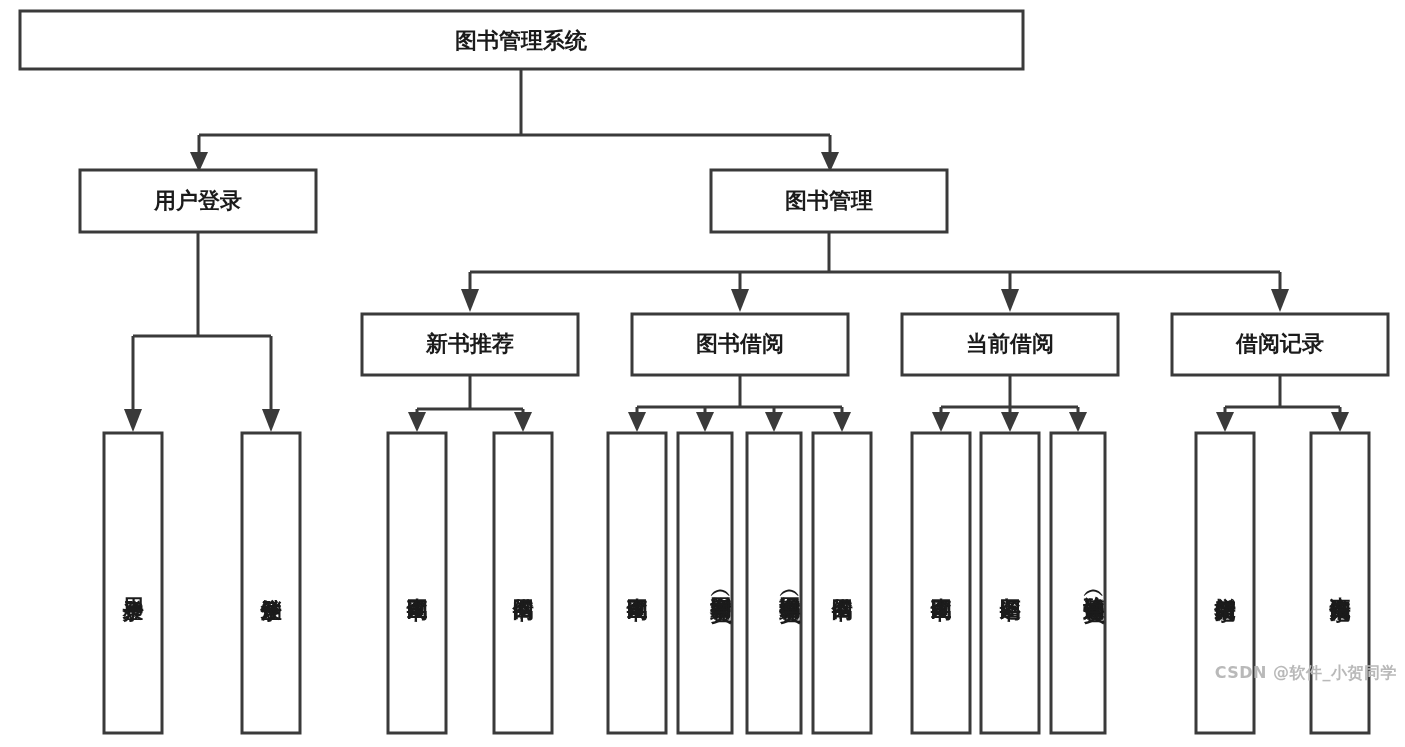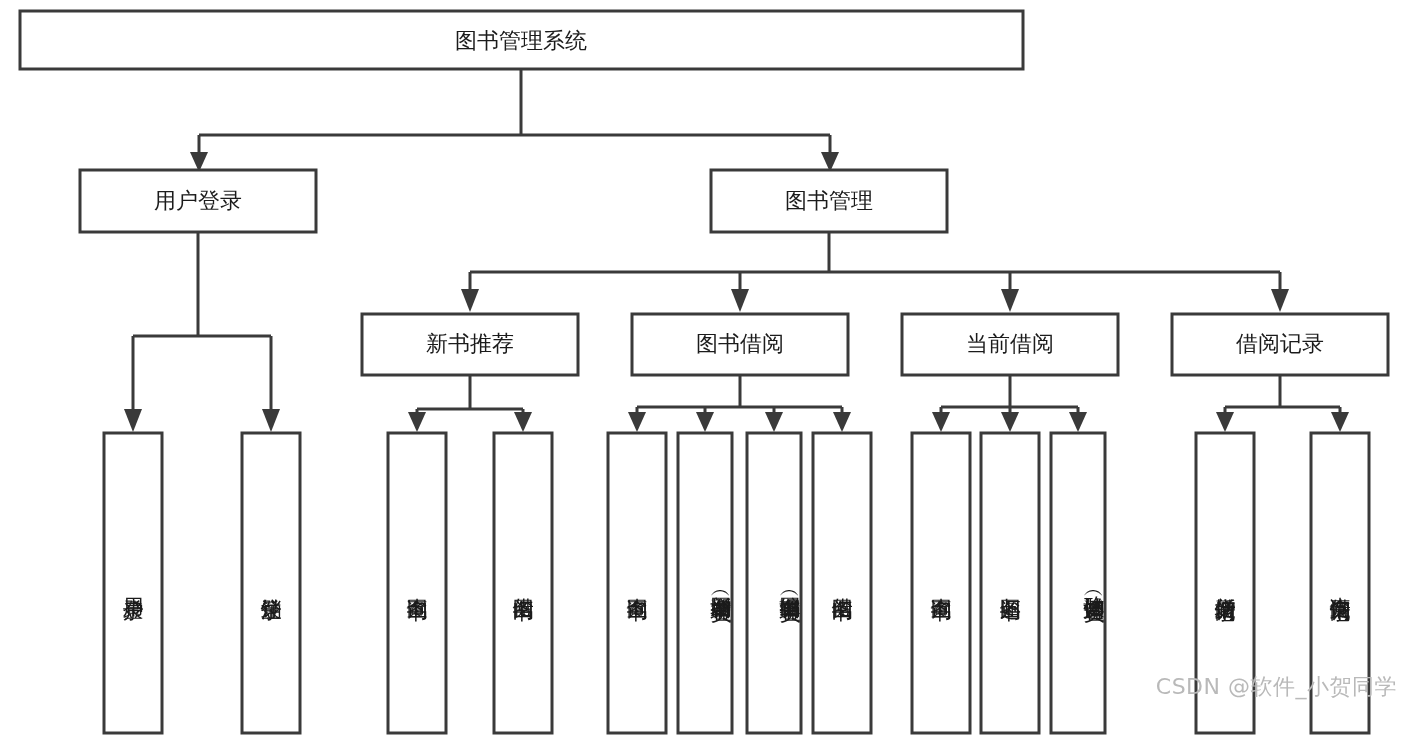--- a/index.html
+++ b/index.html
@@ -11,20 +11,21 @@
     width: 1405px;
     height: 747px;
     font-family: "DejaVu Sans", "Liberation Sans", sans-serif;
     overflow: hidden;
   }
   #diagram-root {
     position: relative;
     width: 1405px;
     height: 707px;
     background: #ffffff;
+    font-weight: bold;
   }
   svg.diagram-canvas {
     position: absolute;
     left: 0;
     top: 0;
     width: 1405px;
     height: 747px;
   }
   .node-box {
     fill: #ffffff;
@@ -59,23 +60,23 @@
     white-space: nowrap;
     letter-spacing: 1px;
     display: flex;
     align-items: center;
     justify-content: center;
     pointer-events: none;
   }
   .watermark {
     position: absolute;
     right: 8px;
-    bottom: 5px;
+    bottom: 23px;
     font-family: "DejaVu Sans", "Liberation Sans", sans-serif;
-    font-size: 22px;
+    font-size: 16px;
     color: #b9b9b9;
     white-space: nowrap;
     letter-spacing: 0.5px;
   }
 </style>
 </head>
 <body>
 
 <div id="diagram-root">
 

